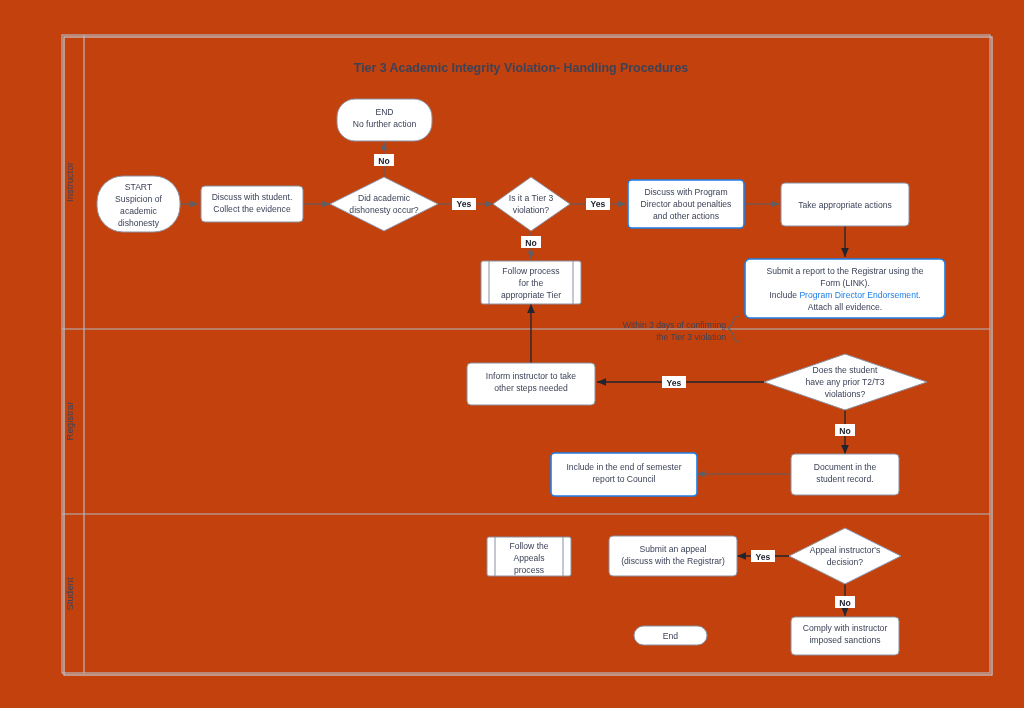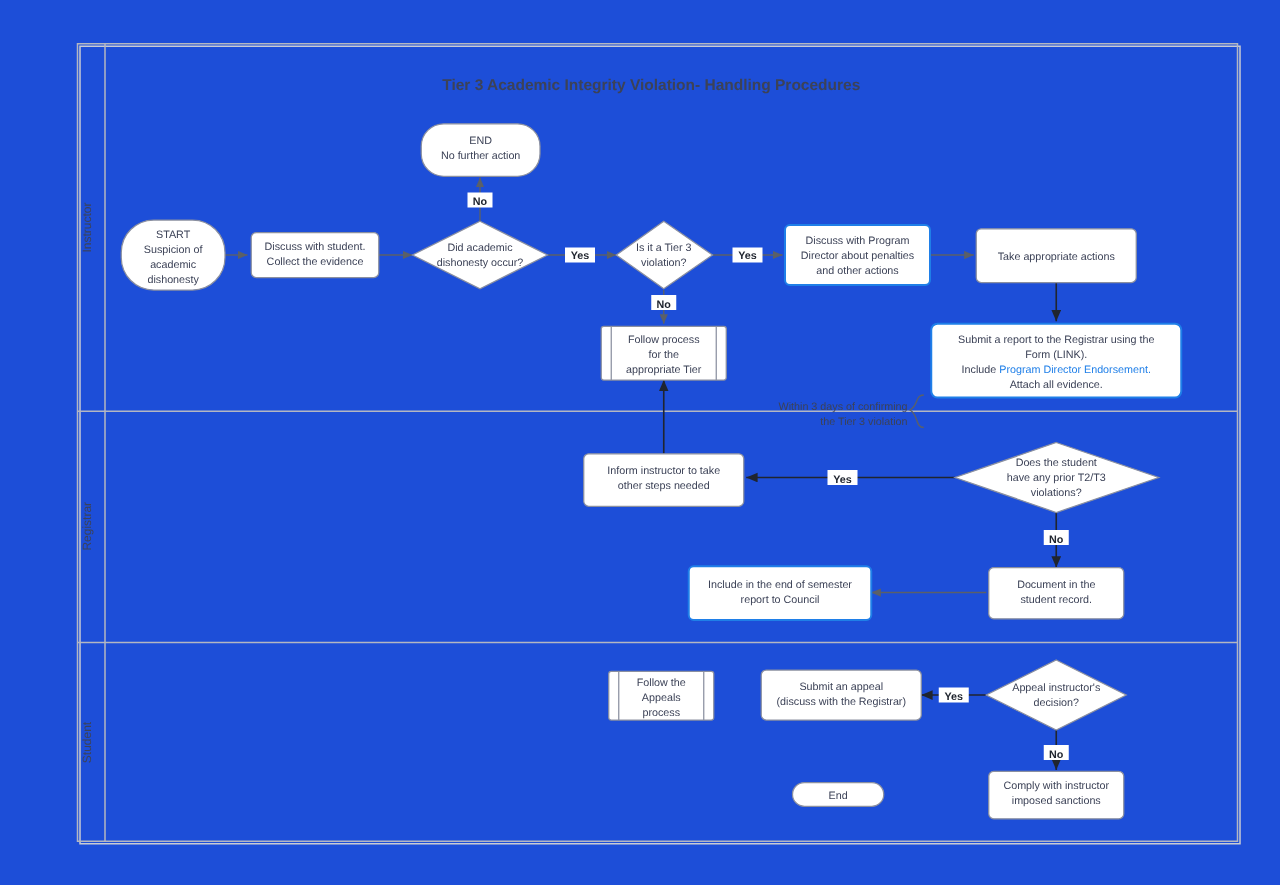--- a/index.html
+++ b/index.html
@@ -9,21 +9,21 @@
     background: #ffffff;
     width: 1024px;
     height: 708px;
     overflow: hidden;
     font-family: "Liberation Sans", sans-serif;
   }
   #stage {
     position: relative;
     width: 1024px;
     height: 708px;
-    background: #1d4ed8;
+    background: #c2410c;
   }
   #flow-svg {
     position: absolute;
     left: 0; top: 0;
     width: 1024px;
     height: 708px;
   }
   .node-text {
     font-family: "Liberation Sans", sans-serif;
     font-size: 8.6px;

